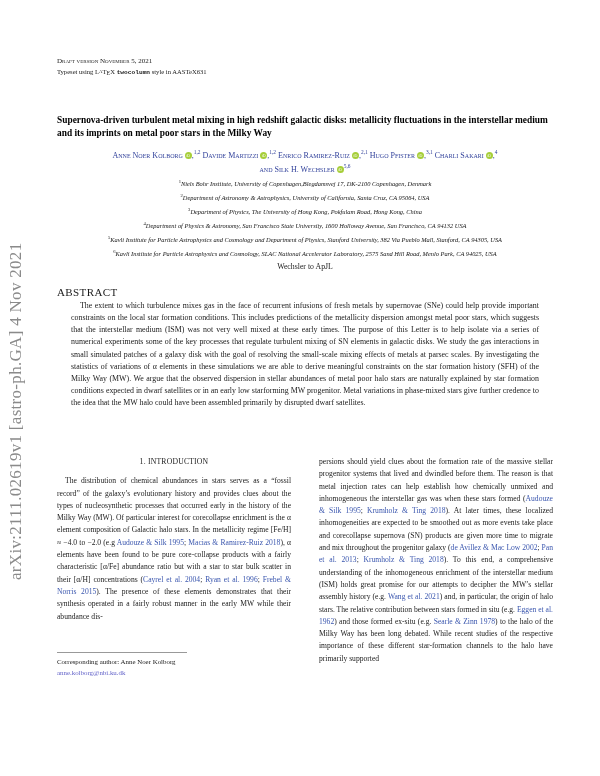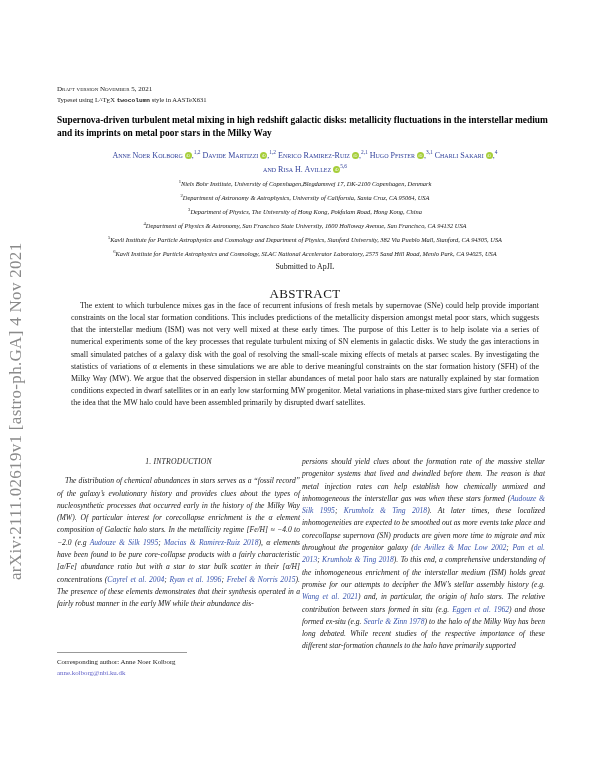--- a/index.html
+++ b/index.html
@@ -19,21 +19,21 @@
     left: 6px; top: 181px; height: 460px;
     writing-mode: vertical-rl;
     transform: rotate(180deg);
     text-align: center;
     font-size: 17px;
     letter-spacing: 0.3px;
     color: var(--watermark, #8a8a8a);
     white-space: nowrap;
   }
 
-  .draft-block { position: absolute; top: 56px; left: 57px; font-size: 7px; line-height: 10.5px; margin-top: 28px; }
+  .draft-block { position: absolute; top: 56px; left: 57px; font-size: 7px; line-height: 10.5px; }
   .draft-line1 { font-variant: small-caps; }
   .draft-line2 { font-size: 6.6px; }
   .seg-latexA { font-size: 0.72em; vertical-align: 0.28em; }
   .seg-latexE { font-size: 0.92em; vertical-align: -0.18em; }
   .seg-tt { font-family: "Liberation Mono", monospace; font-weight: bold; font-size: 0.94em; }
   .seg-i { }
   .seg-cite { color: var(--cite, #3a56ae); }
 
   .title-block {
     position: absolute; top: 114px; left: 57px; width: 496px;
@@ -58,29 +58,29 @@
   }
 
   .affil-block {
     position: absolute; top: 176px; left: 57px; width: 496px;
     text-align: center; font-style: italic;
     font-size: 6.4px; line-height: 11.8px; color: #111;
   }
   .affil-block sup { font-size: 4.6px; font-style: normal; }
 
   .submitted { position: absolute; top: 262px; left: 57px; width: 496px; text-align: center; font-size: 7.8px; }
-  .abstract-head { position: absolute; top: 286px; left: 57px; width: 496px; text-align: center; font-size: 13px; letter-spacing: 0.4px; }
+  .abstract-head { position: absolute; top: 286px; left: 57px; width: 496px; text-align: left; font-size: 11px; letter-spacing: 0.4px; }
 
   .abstract-body {
     position: absolute; top: 300px; left: 71px; width: 468px;
     font-size: 7.9px; line-height: 12.15px;
     text-align: justify; text-indent: 9px;
   }
 
-  .columns { position: absolute; top: 456px; left: 57px; width: 496px; display: flex; gap: 2px; font-style: italic; }
+  .columns { position: absolute; top: 456px; left: 57px; width: 496px; display: flex; gap: 28px; }
   .col { width: 243px; font-size: 7.6px; line-height: 12.3px; text-align: justify; }
   .section-head { text-align: center; font-size: 7.7px; margin-bottom: 7px; letter-spacing: 0.2px; }
   .para-indent { text-indent: 8px; }
 
   .footnote { position: absolute; left: 57px; top: 652px; width: 243px; font-size: 6.9px; line-height: 10.5px; }
   .footnote-rule { width: 130px; border: 0; border-top: 0.7px solid #999; margin: 0 0 4px 0; }
   .footnote-email { color: var(--email, #6363c9); }
 </style>
 </head>
 <body>
@@ -91,33 +91,33 @@
 
   <div class="draft-block">
     <div class="draft-line1">Draft version November 5, 2021</div>
     <div class="draft-line2"><span>Typeset using L</span><span class="seg-latexA">A</span><span>T</span><span class="seg-latexE">E</span><span>X </span><span class="seg-tt">twocolumn</span><span> style in AASTeX631</span></div>
   </div>
 
   <div class="title-block">Supernova-driven turbulent metal mixing in high redshift galactic disks: metallicity fluctuations in the interstellar medium and its imprints on metal poor stars in the Milky Way</div>
 
   <div class="authors-block">
       <div><span class="author-name">Anne Noer Kolborg</span><span class="orcid">iD</span><span>,</span><sup class="affil-sup">1,2</sup> <span class="author-name">Davide Martizzi</span><span class="orcid">iD</span><span>,</span><sup class="affil-sup">1,2</sup> <span class="author-name">Enrico Ramirez-Ruiz</span><span class="orcid">iD</span><span>,</span><sup class="affil-sup">2,1</sup> <span class="author-name">Hugo Pfister</span><span class="orcid">iD</span><span>,</span><sup class="affil-sup">3,1</sup> <span class="author-name">Charli Sakari</span><span class="orcid">iD</span><span>,</span><sup class="affil-sup">4</sup> </div>
-      <div><span class="author-prefix">and </span><span class="author-name">Risa H. Avillez</span><span class="orcid">iD</span><sup class="affil-sup">5,6</sup> </div>
+      <div><span class="author-prefix">and </span><span class="author-name">Silk H. Wechsler</span><span class="orcid">iD</span><sup class="affil-sup">5,6</sup> </div>
     </div>
 
   <div class="affil-block">
       <div><sup>1</sup><span>Niels Bohr Institute, University of Copenhagen,Blegdamsvej 17, DK-2100 Copenhagen, Denmark</span></div>
       <div><sup>2</sup><span>Department of Astronomy &amp; Astrophysics, University of California, Santa Cruz, CA 95064, USA</span></div>
       <div><sup>3</sup><span>Department of Physics, The University of Hong Kong, Pokfulam Road, Hong Kong, China</span></div>
       <div><sup>4</sup><span>Department of Physics &amp; Astronomy, San Francisco State University, 1600 Holloway Avenue, San Francisco, CA 94132 USA</span></div>
       <div><sup>5</sup><span>Kavli Institute for Particle Astrophysics and Cosmology and Department of Physics, Stanford University, 382 Via Pueblo Mall, Stanford, CA 94305, USA</span></div>
       <div><sup>6</sup><span>Kavli Institute for Particle Astrophysics and Cosmology, SLAC National Accelerator Laboratory, 2575 Sand Hill Road, Menlo Park, CA 94025, USA</span></div>
     </div>
 
-  <div class="submitted">Submitted to ApJL</div>
+  <div class="submitted">Wechsler to ApJL</div>
 
   <div class="abstract-head">ABSTRACT</div>
 
   <div class="abstract-body"><span>The extent to which turbulence mixes gas in the face of recurrent infusions of fresh metals by supernovae (SNe) could help provide important constraints on the local star formation conditions. This includes predictions of the metallicity dispersion amongst metal poor stars, which suggests that the interstellar medium (ISM) was not very well mixed at these early times. The purpose of this </span><span class="seg-i">Letter</span><span> is to help isolate via a series of numerical experiments some of the key processes that regulate turbulent mixing of SN elements in galactic disks. We study the gas interactions in small simulated patches of a galaxy disk with the goal of resolving the small-scale mixing effects of metals at parsec scales. By investigating the statistics of variations of α elements in these simulations we are able to derive meaningful constraints on the star formation history (SFH) of the Milky Way (MW). We argue that the observed dispersion in stellar abundances of metal poor halo stars are naturally explained by star formation conditions expected in dwarf satellites or in an early low starforming MW progenitor. Metal variations in phase-mixed stars give further credence to the idea that the MW halo could have been assembled primarily by disrupted dwarf satellites.</span></div>
 
   <div class="columns">
     <div class="col">
       <div class="section-head">1. INTRODUCTION</div>
       <div class="para-indent"><span>The distribution of chemical abundances in stars serves as a “fossil record” of the galaxy’s evolutionary history and provides clues about the types of nucleosynthetic processes that occurred early in the history of the Milky Way (MW). Of particular interest for corecollapse enrichment is the α element composition of Galactic halo stars. In the metallicity regime [Fe/H] ≈ −4.0 to −2.0 (e.g </span><span class="seg-cite">Audouze &amp; Silk 1995</span><span>; </span><span class="seg-cite">Macias &amp; Ramirez-Ruiz 2018</span><span>), α elements have been found to be pure core-collapse products with a fairly characteristic [α/Fe] abundance ratio but with a star to star bulk scatter in their [α/H] concentrations (</span><span class="seg-cite">Cayrel et al. 2004</span><span>; </span><span class="seg-cite">Ryan et al. 1996</span><span>; </span><span class="seg-cite">Frebel &amp; Norris 2015</span><span>). The presence of these elements demonstrates that their synthesis operated in a fairly robust manner in the early MW while their abundance dis-</span></div>
     </div>

